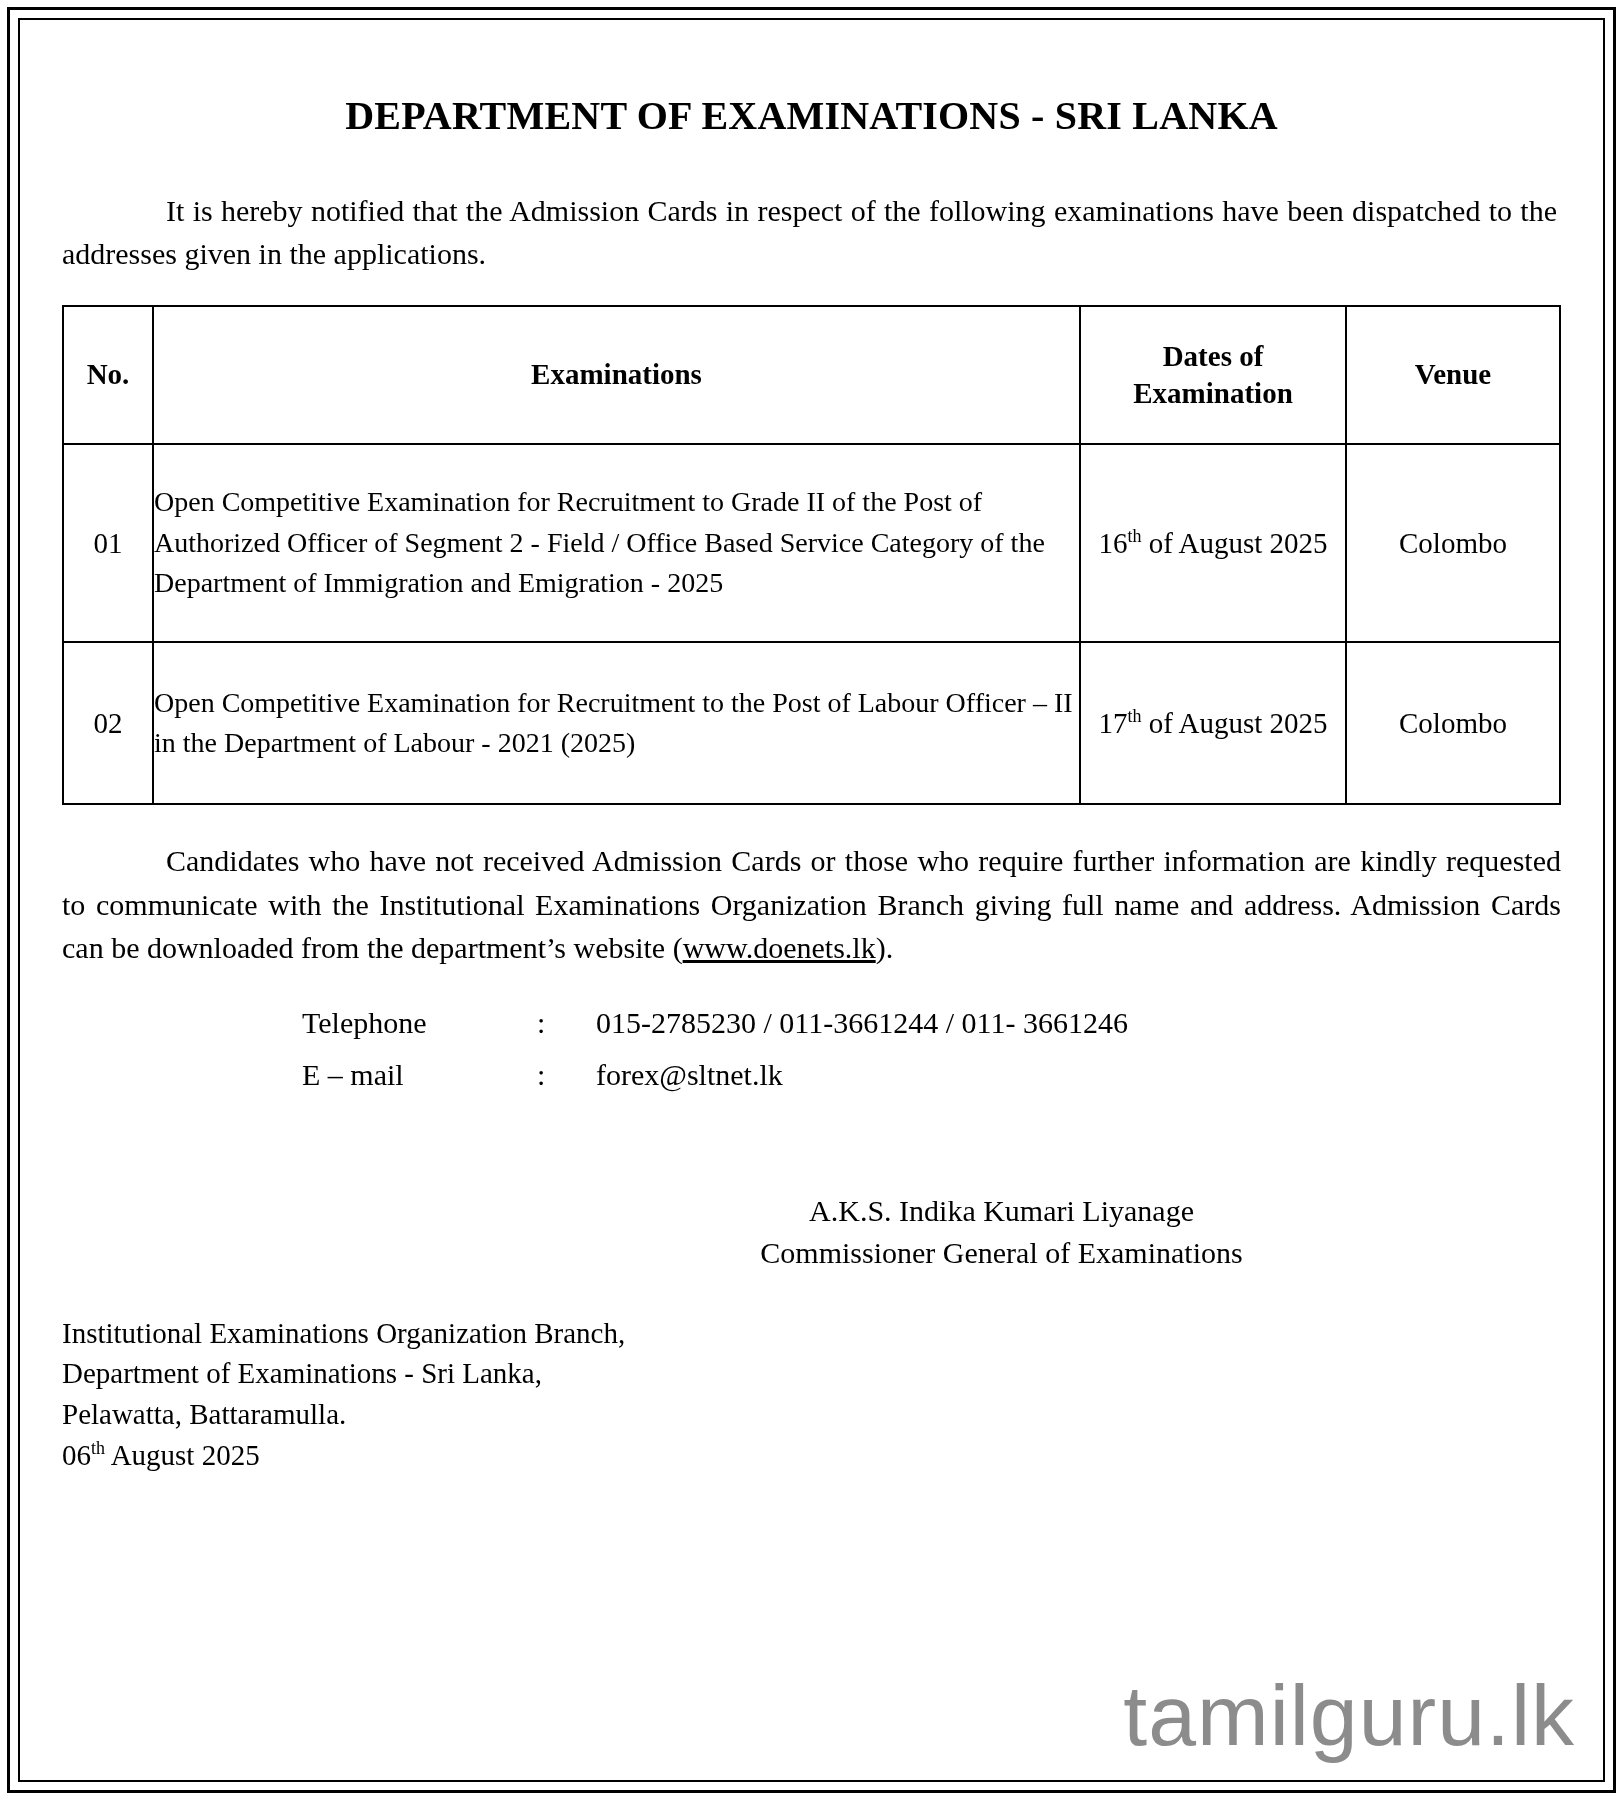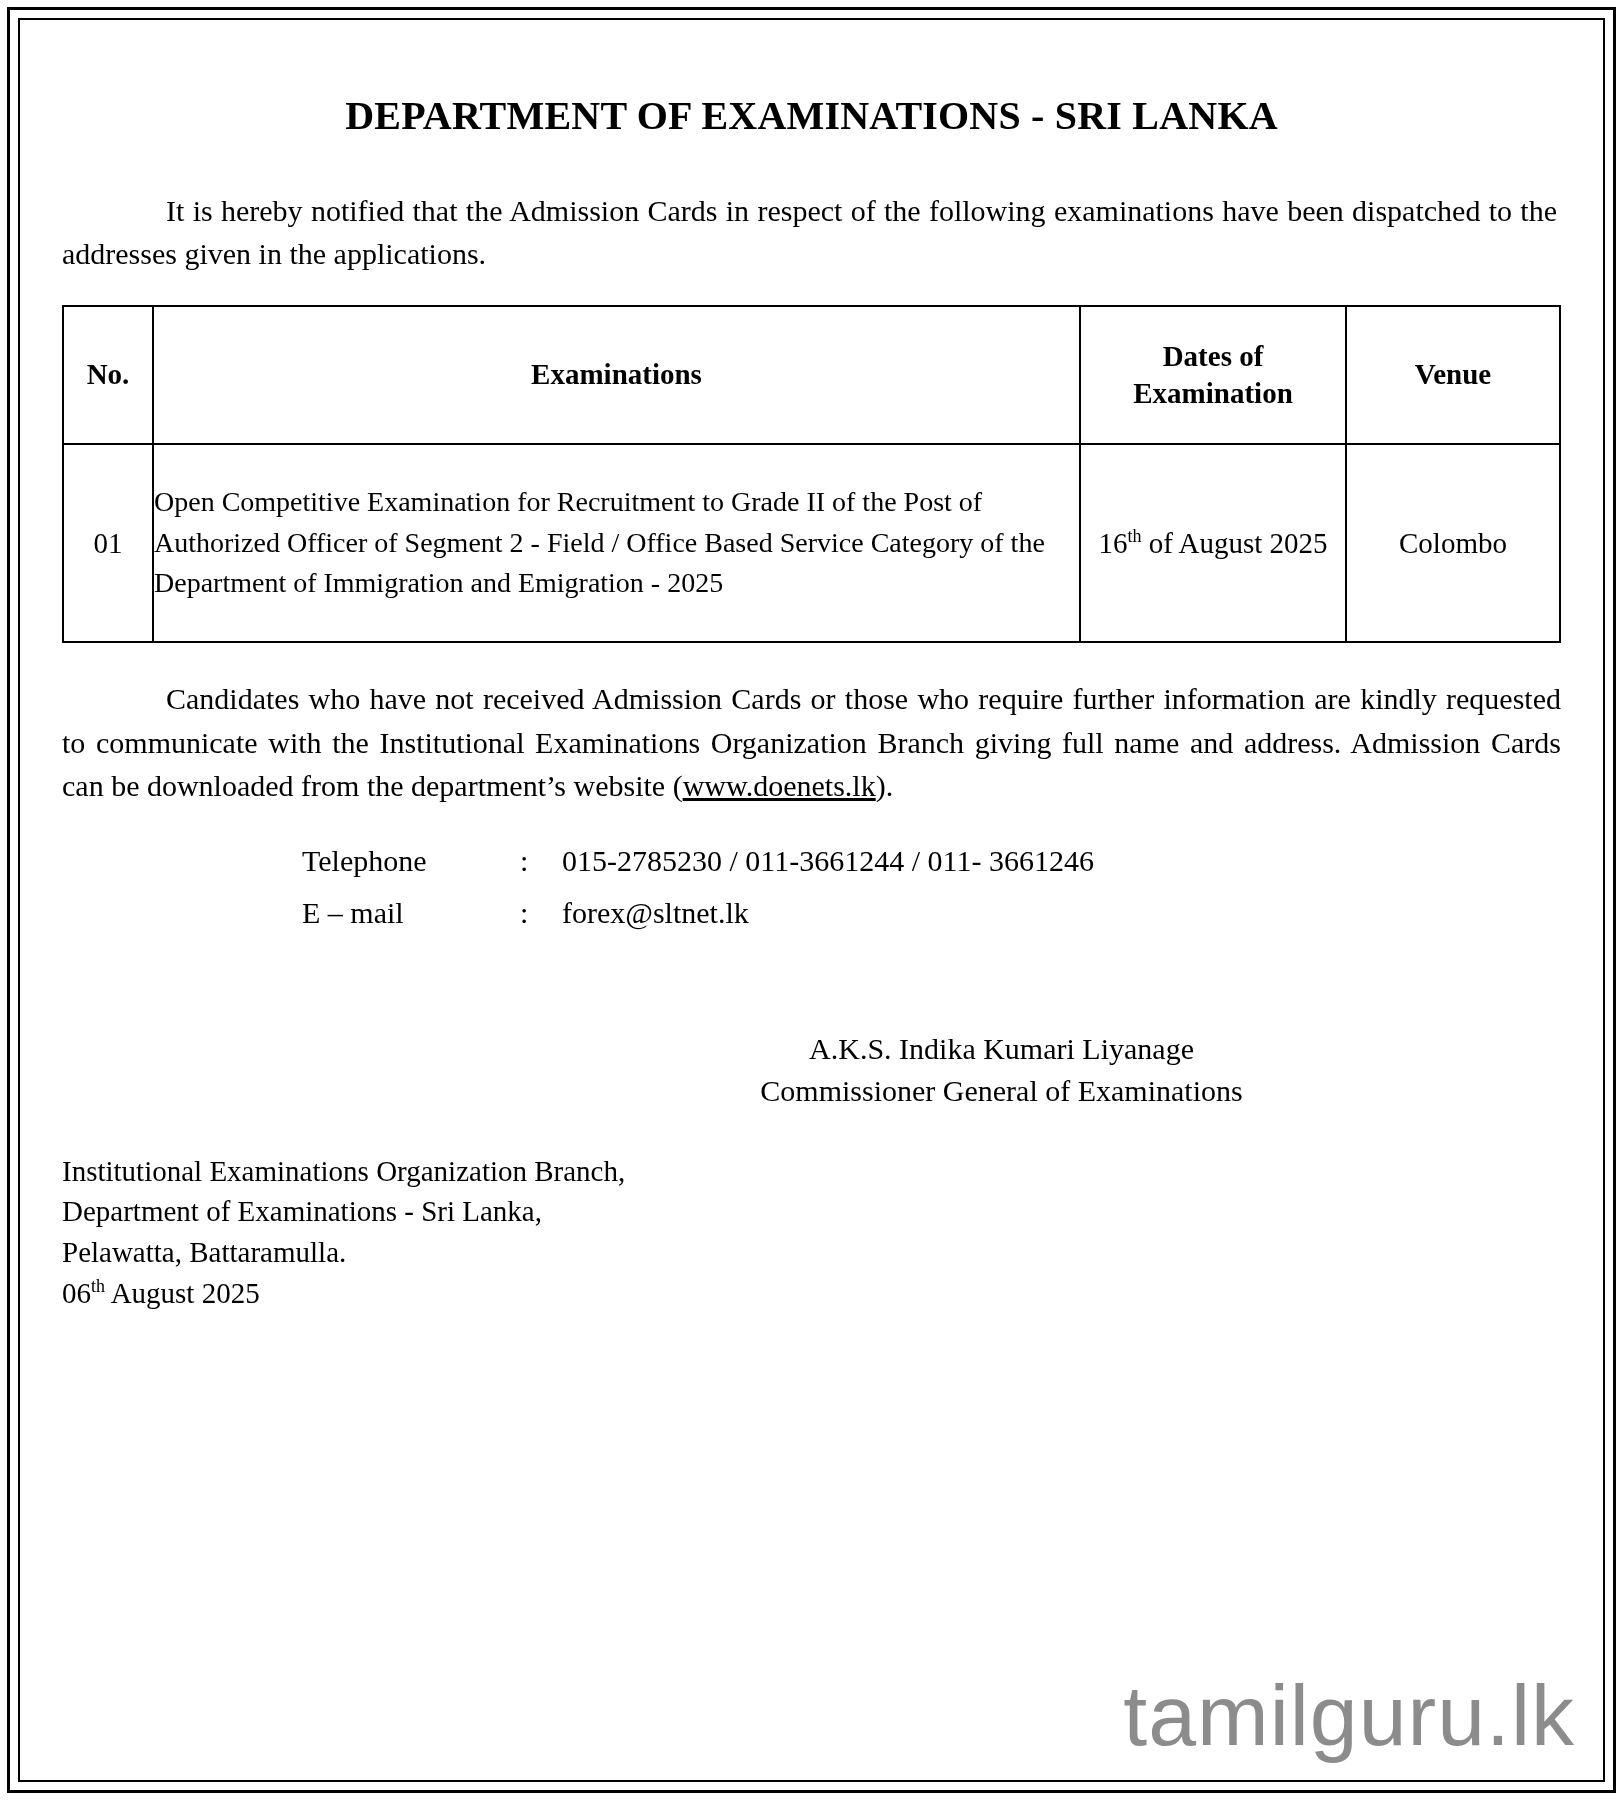--- a/index.html
+++ b/index.html
@@ -139,20 +139,21 @@
   .contact-block {
     margin: 38px 0 0 0;
     padding-left: 240px;
     font-size: 30px;
     line-height: 1.0;
   }
   .contact-row {
     display: flex;
     align-items: baseline;
     margin-bottom: 22px;
+    gap: 17px;
   }
   .contact-label { width: 218px; flex: none; }
   .contact-colon { width: 42px; flex: none; }
   .contact-value { white-space: nowrap; }
 
   
   .signature-block {
     margin-top: 100px;
     text-align: center;
     padding-left: 380px;
@@ -207,20 +208,28 @@
       </thead>
       <tbody>
         <tr class="row-1">
           <td class="cell-no">01</td>
           <td class="cell-exam">Open Competitive Examination for Recruitment to Grade II of the Post of Authorized Officer of Segment 2 - Field / Office Based Service Category of the Department of Immigration and Emigration - 2025</td>
           <td class="cell-date">
             <span>16</span><sup>th</sup><span> of August 2025</span>
           </td>
           <td class="cell-venue">Colombo</td>
         </tr>
+        <tr class="row-2">
+          <td class="cell-no">02</td>
+          <td class="cell-exam">Open Competitive Examination for Recruitment to the Post of Labour Officer – II in the Department of Labour - 2021 (2025)</td>
+          <td class="cell-date">
+            <span>17</span><sup>th</sup><span> of August 2025</span>
+          </td>
+          <td class="cell-venue">Colombo</td>
+        </tr>
       </tbody>
     </table>
 
     <p class="body-para"><span>Candidates who have not received Admission Cards or those who require further information are kindly requested to communicate with the Institutional Examinations Organization Branch giving full name and address. Admission Cards can be downloaded from the department’s website (</span><a class="doc-link" href="#">www.doenets.lk</a><span>).</span></p>
 
     <div class="contact-block">
       <div class="contact-row">
         <span class="contact-label">Telephone</span>
         <span class="contact-colon">:</span>
         <span class="contact-value">015-2785230 / 011-3661244 / 011- 3661246</span>

